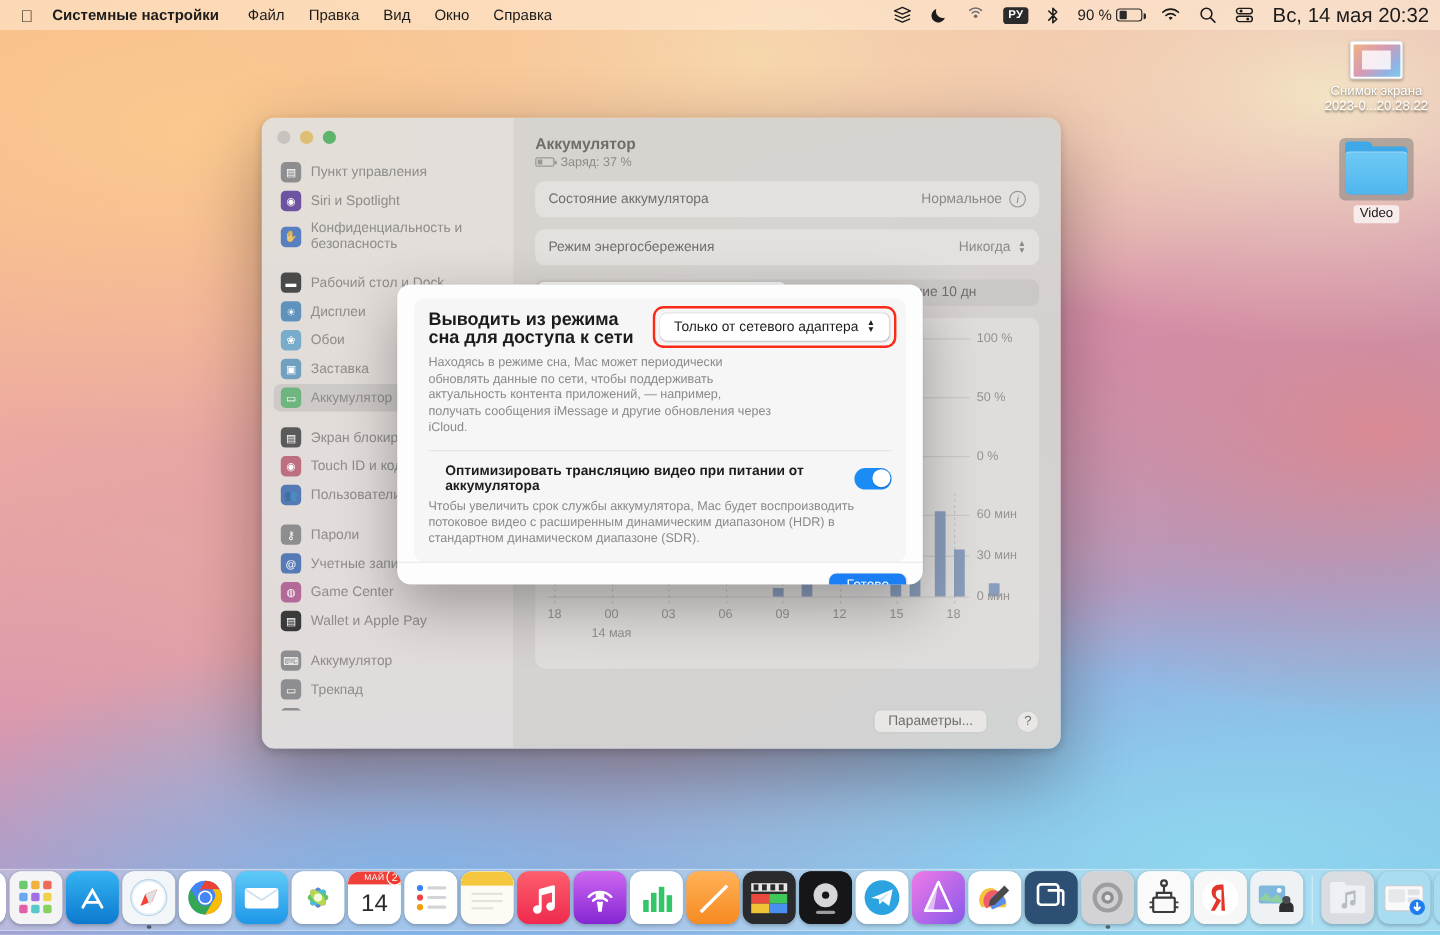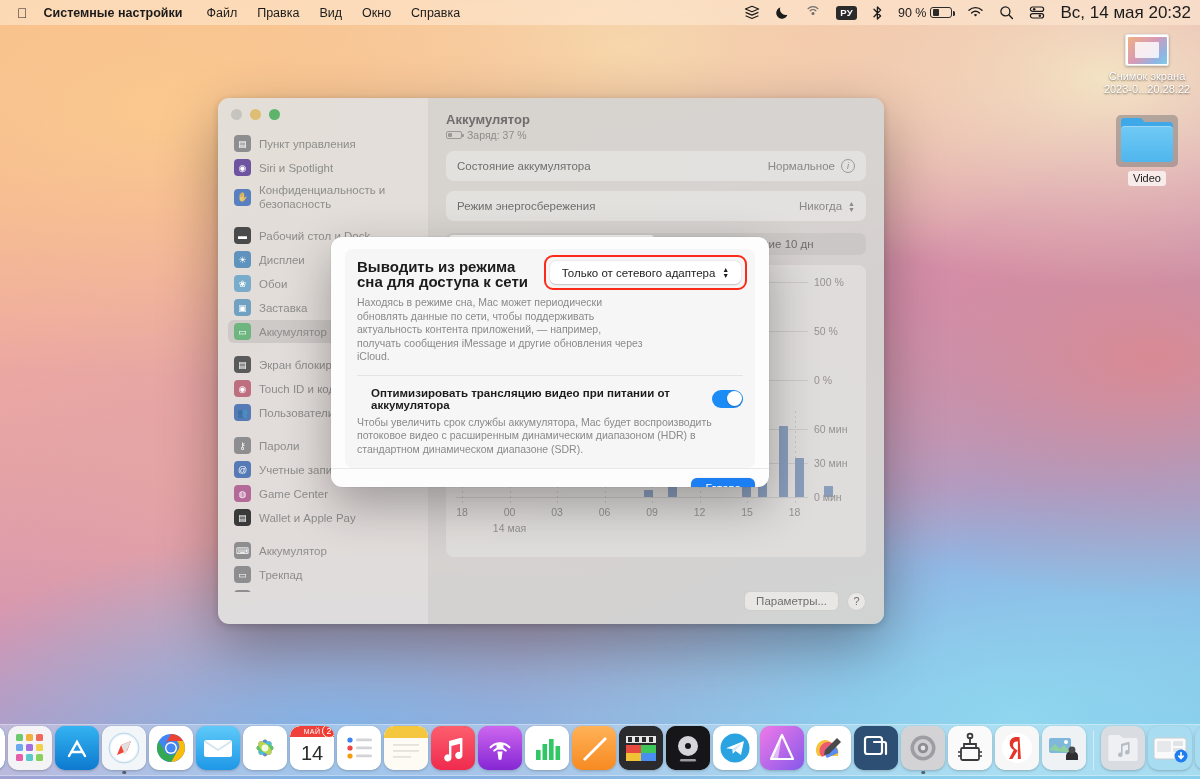--- a/index.html
+++ b/index.html
@@ -180,21 +180,21 @@
   .ylabels span { position:absolute; left:6px; transform:translateY(-50%); white-space:nowrap; }
   .gridline { position:absolute; left:0; right:0; height:1px; background:rgba(150,148,143,.28); }
   .vgrid { position:absolute; top:0; bottom:0; width:1px;
     background:repeating-linear-gradient(180deg,rgba(150,148,143,.35) 0 2px,transparent 2px 5px); }
   .bar { position:absolute; bottom:0; border-radius:.5px; }
   .xaxis { position:relative; height:26px; font-size:10.5px; color:#94938f; }
   .xaxis span { position:absolute; top:3px; transform:translateX(-50%); }
   .xaxis .sub { top:19px; }
   .bottombar {
     position:absolute; left:0; right:0; bottom:0; height:46px;
-    display:flex; align-items:center; justify-content:flex-end; gap:8px; padding:0 18px;
+    display:flex; align-items:center; justify-content:flex-end; gap:24px; padding:0 18px;
   }
   .btn-plain {
     background:rgba(240,238,235,.75); border:1px solid rgba(150,148,143,.3);
     border-radius:6px; font-size:11.5px; color:#6f6e6b; padding:3px 11px;
   }
   .btn-help {
     width:19px; height:19px; border-radius:50%;
     background:rgba(240,238,235,.75); border:1px solid rgba(150,148,143,.3);
     display:flex; align-items:center; justify-content:center;
     font-size:11px; color:#6f6e6b;

